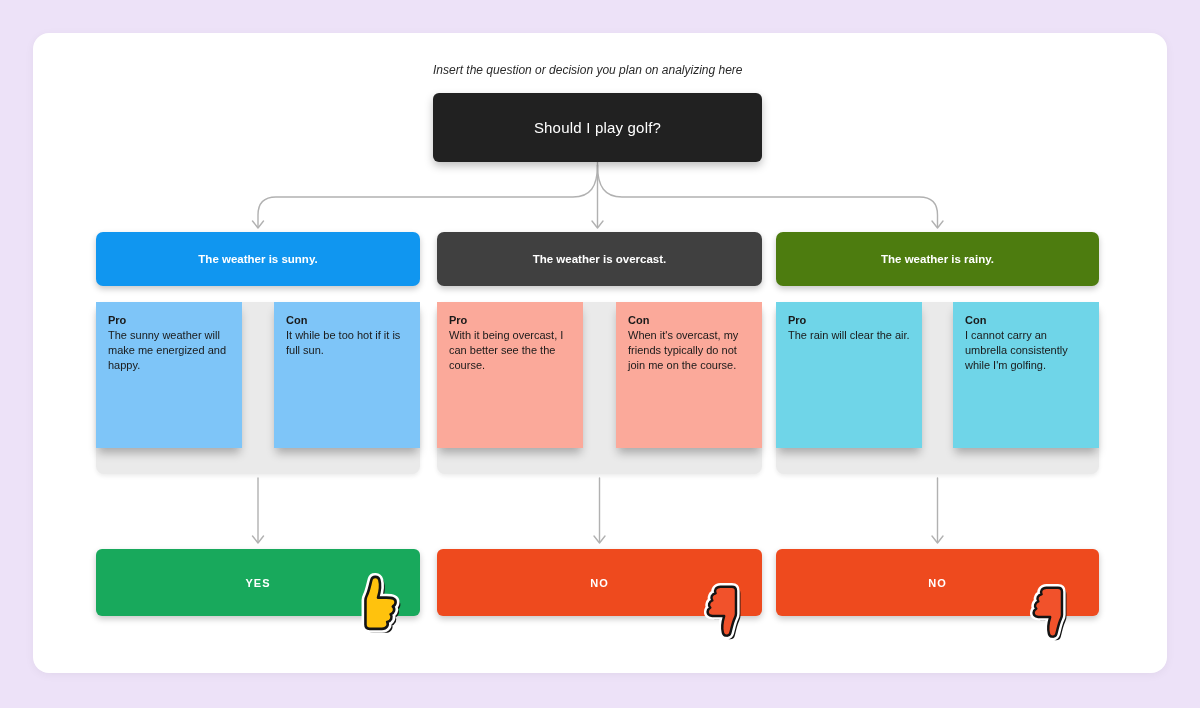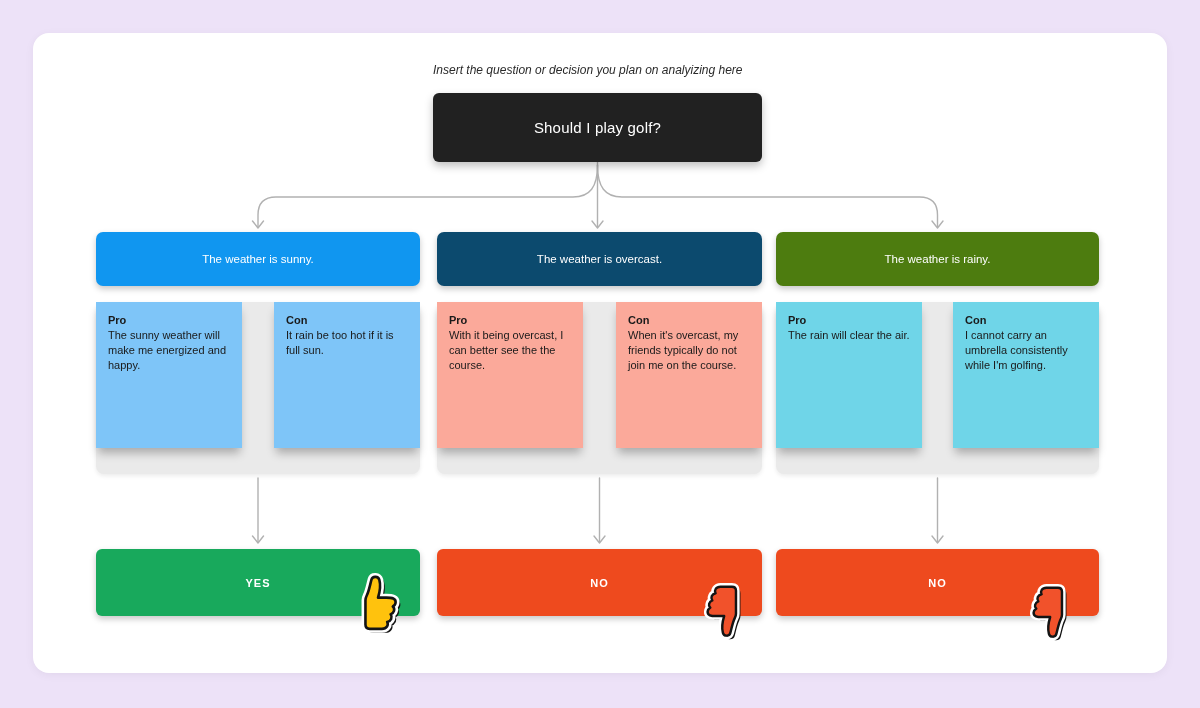--- a/index.html
+++ b/index.html
@@ -33,21 +33,21 @@
   .col { position:absolute; top:0; height:640px; }
   .col-1 { left:63px;  width:324px; }
   .col-2 { left:404px; width:325px; }
   .col-3 { left:743px; width:323px; }
 
   .branch-header {
     position:absolute; left:0; top:199px; width:100%; height:54px;
     border-radius:7px; display:flex; align-items:center; justify-content:center;
     box-shadow:0 3px 6px rgba(0,0,0,.22);
   }
-  .branch-header span { color:#FFFFFF; font-size:11.5px; font-weight:400; }
+  .branch-header span { color:#FFFFFF; font-size:11.5px; font-weight:700; }
 
   .proscons {
     position:absolute; left:0; top:269px; width:100%; height:172px;
     background:#EAEAEA; border-radius:8px; 
     display:flex; gap:12px; justify-content:space-between;
     box-shadow:0 2px 4px rgba(0,0,0,.08);
   }
   .note {
     width:146px; height:146px; padding:11px 12px;
     box-shadow:0 7px 9px -2px rgba(0,0,0,.28);
@@ -105,30 +105,30 @@
     <div class="branch-header" style="background-color: rgb(16, 150, 240);">
       <span>The weather is sunny.</span>
     </div>
     <div class="proscons">
       <div class="note" style="background-color: rgb(126, 197, 248);">
         <span class="nlabel">Pro</span>
         <span>The sunny weather will make me energized and happy.</span>
       </div>
       <div class="note" style="background-color: rgb(126, 197, 248);">
         <span class="nlabel">Con</span>
-        <span>It rain be too hot if it is full sun.</span>
+        <span>It while be too hot if it is full sun.</span>
       </div>
     </div>
     <div class="decision" style="background-color: rgb(24, 169, 92);">
       <span>YES</span>
     </div>
   </div>
 
   <div class="col col-2">
-    <div class="branch-header" style="background-color: #0c4a6e;">
+    <div class="branch-header" style="background-color: #404040;">
       <span>The weather is overcast.</span>
     </div>
     <div class="proscons">
       <div class="note" style="background-color: rgb(251, 169, 154);">
         <span class="nlabel">Pro</span>
         <span>With it being overcast, I can better see the the course.</span>
       </div>
       <div class="note" style="background-color: rgb(251, 169, 154);">
         <span class="nlabel">Con</span>
         <span>When it's overcast, my friends typically do not join me on the course.</span>

